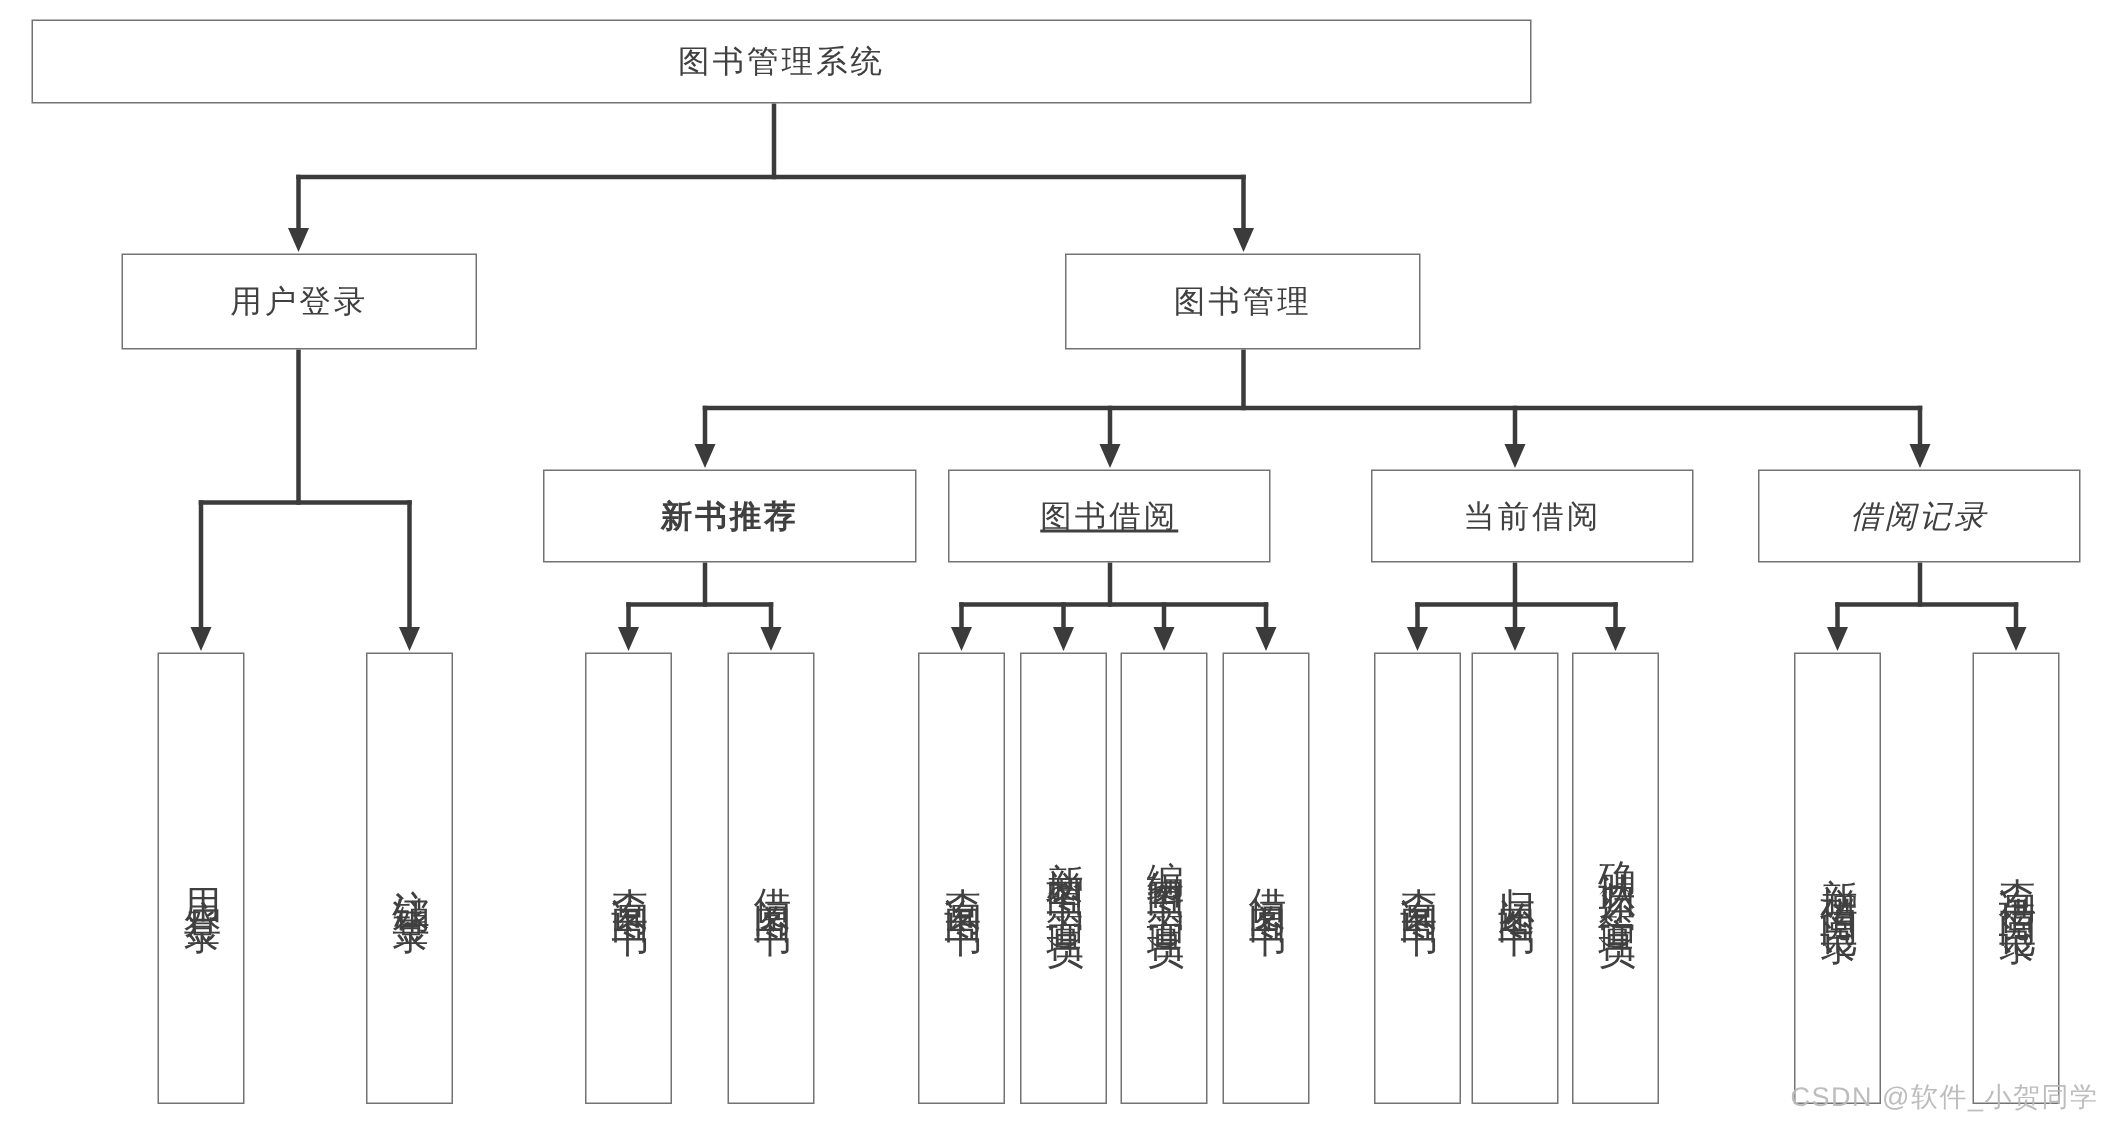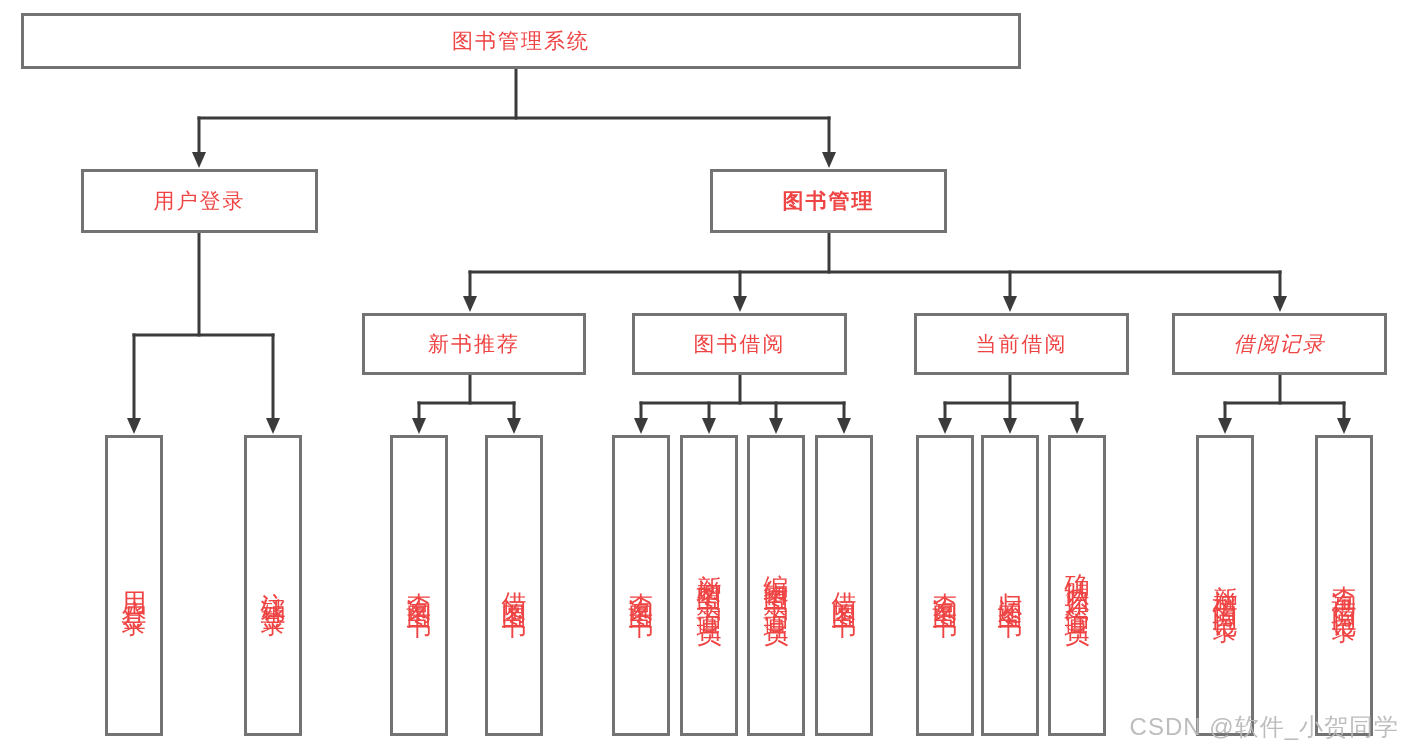--- a/index.html
+++ b/index.html
@@ -24,25 +24,25 @@
     stroke-linecap: square;
   }
   .connectors .ar {
     fill: #3b3b3b;
     stroke: none;
   }
   .node {
     position: absolute;
     box-sizing: border-box;
     background: #ffffff;
-    border: 3px solid #737373;
+    border: 1px solid #737373;
     display: flex;
     align-items: center;
     justify-content: center;
-    color: #ef4444;
+    color: #404040;
     z-index: 2;
   }
   .h-node .label {
     font-size: 21px;
     letter-spacing: 2px;
     white-space: nowrap;
   }
   .root-node .label { font-size: 21px; letter-spacing: 2px; }
   .v-node { width: 58px; height: 301px; }
   .v-node .label {
@@ -50,21 +50,21 @@
     text-orientation: mixed;
     font-size: 25px;
     line-height: 1;
     letter-spacing: 7px;
     white-space: nowrap;
   }
   .watermark {
     position: absolute;
     right: 6px;
     bottom: 4px;
-    font-size: 24px;
+    font-size: 18px;
     color: rgba(185, 185, 185, 0.95);
     letter-spacing: 1px;
     z-index: 3;
     white-space: nowrap;
   }
 </style>
 </head>
 <body>
 
 <div class="canvas">
@@ -131,28 +131,28 @@
     <path class="ar" d="M1337 418 H1351 L1344 434 Z"></path>
   </svg>
 
   <div class="node h-node root-node" style="left:21px; top:13px; width:1000px; height:56px;">
     <span class="label">图书管理系统</span>
   </div>
 
   <div class="node h-node" style="left:81px; top:169px; width:237px; height:64px;">
     <span class="label">用户登录</span>
   </div>
-  <div class="node h-node" style="left:710px; top:169px; width:237px; height:64px;font-weight:bold;">
+  <div class="node h-node" style="left:710px; top:169px; width:237px; height:64px;">
     <span class="label">图书管理</span>
   </div>
 
-  <div class="node h-node" style="left:362px; top:313px; width:224px; height:62px;">
+  <div class="node h-node" style="left:362px; top:313px; width:249px; height:62px;font-weight:bold;">
     <span class="label">新书推荐</span>
   </div>
-  <div class="node h-node" style="left:632px; top:313px; width:215px; height:62px;">
+  <div class="node h-node" style="left:632px; top:313px; width:215px; height:62px;text-decoration:underline;">
     <span class="label">图书借阅</span>
   </div>
   <div class="node h-node" style="left:902px; top:313px; width:215px; height:62px;margin-left:12px;">
     <span class="label">当前借阅</span>
   </div>
   <div class="node h-node" style="left:1172px; top:313px; width:215px; height:62px;font-style:italic;">
     <span class="label">借阅记录</span>
   </div>
 
   <div class="node v-node" style="left:105px; top:435px;">

